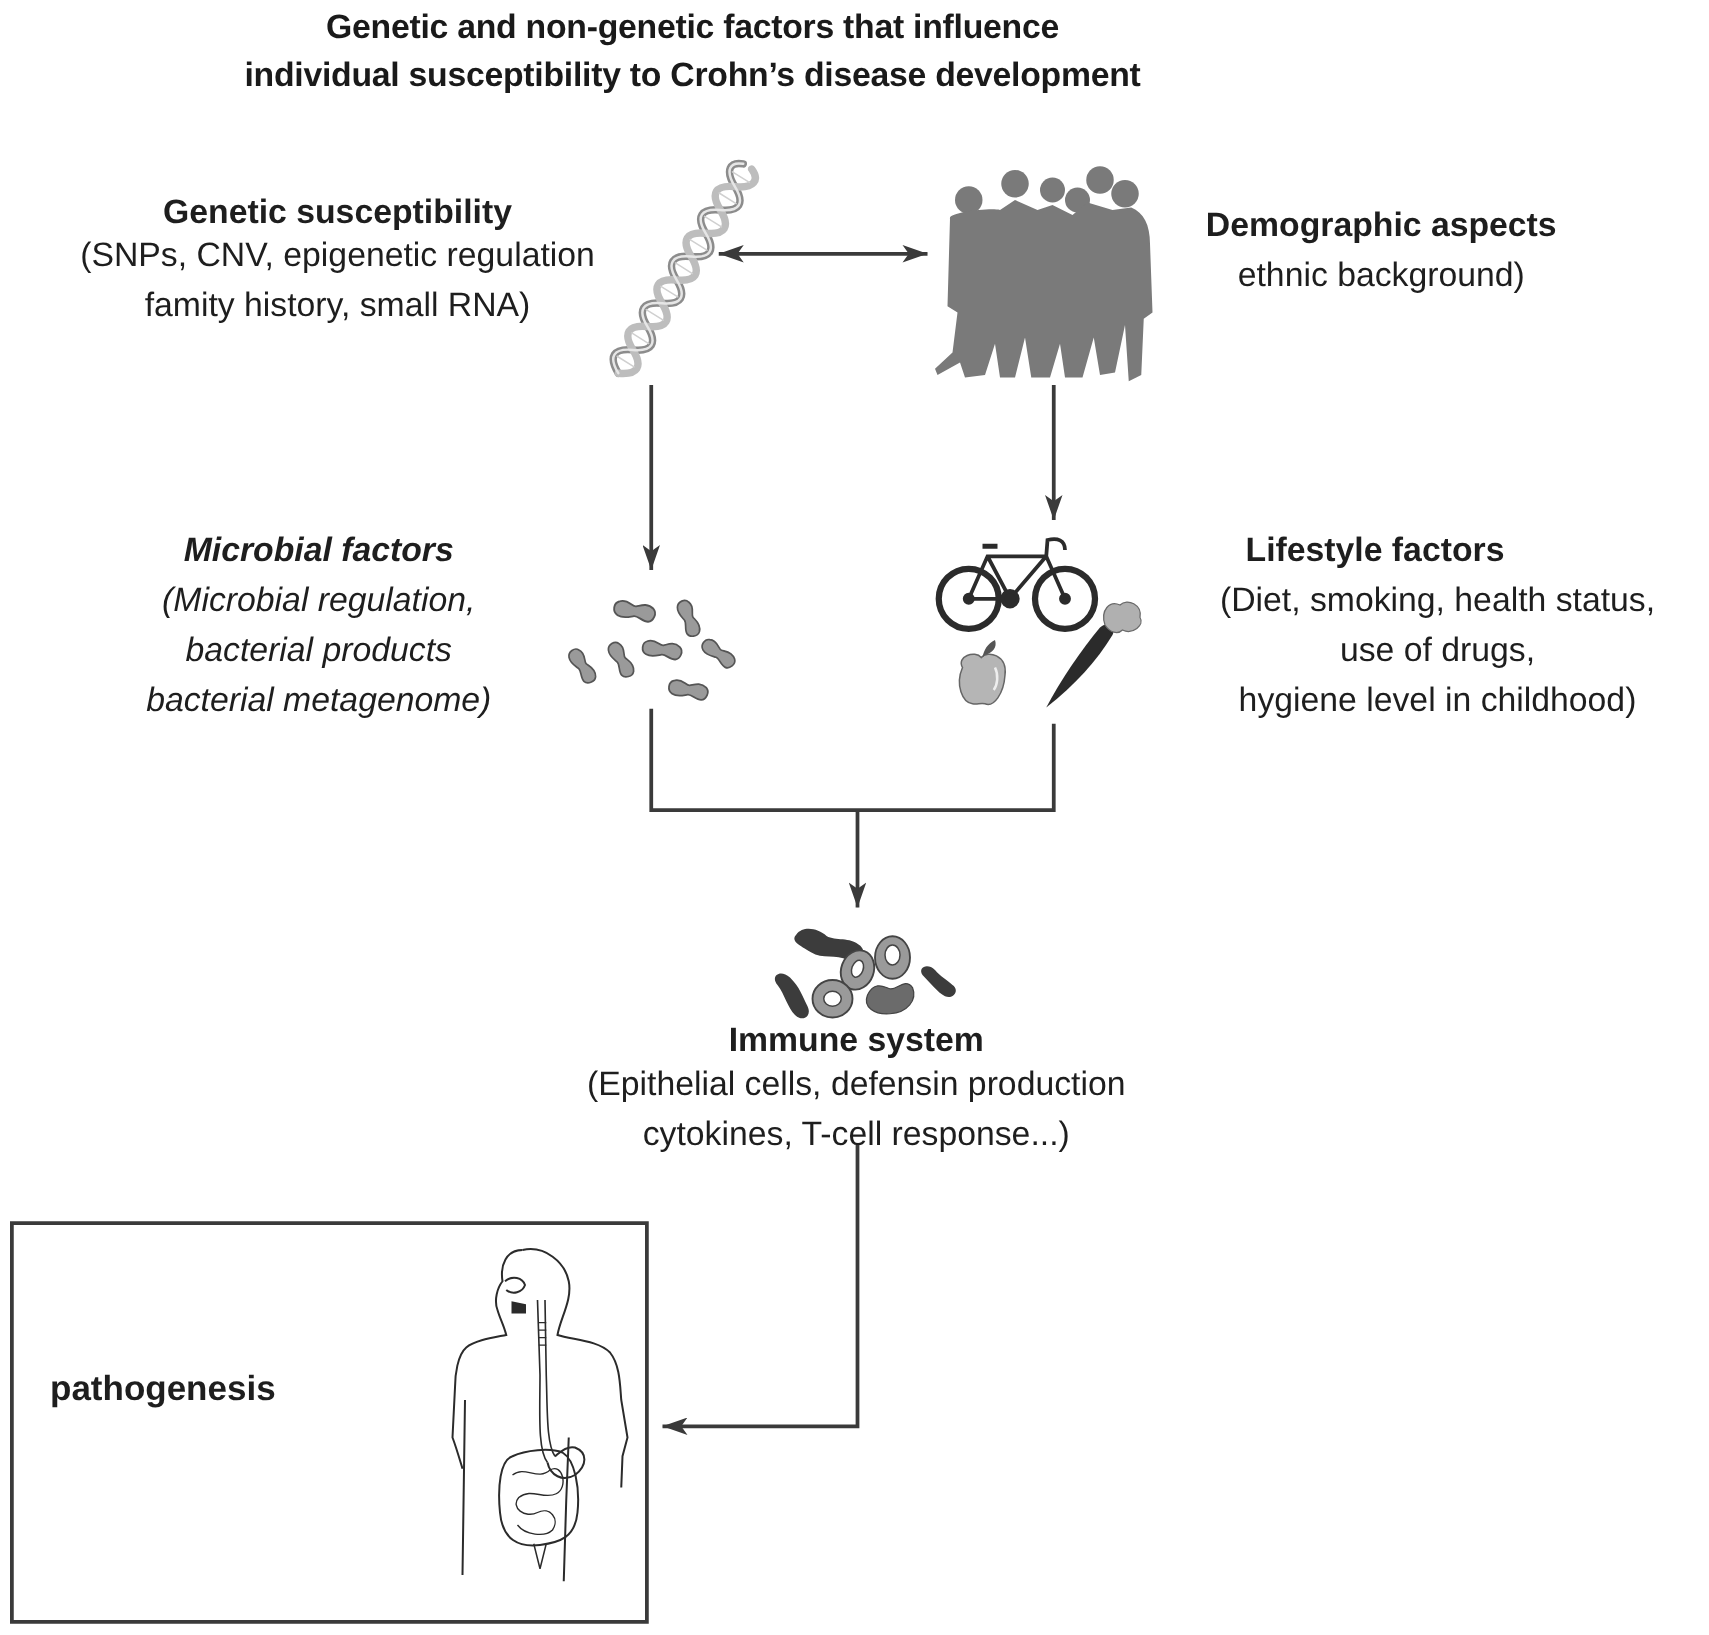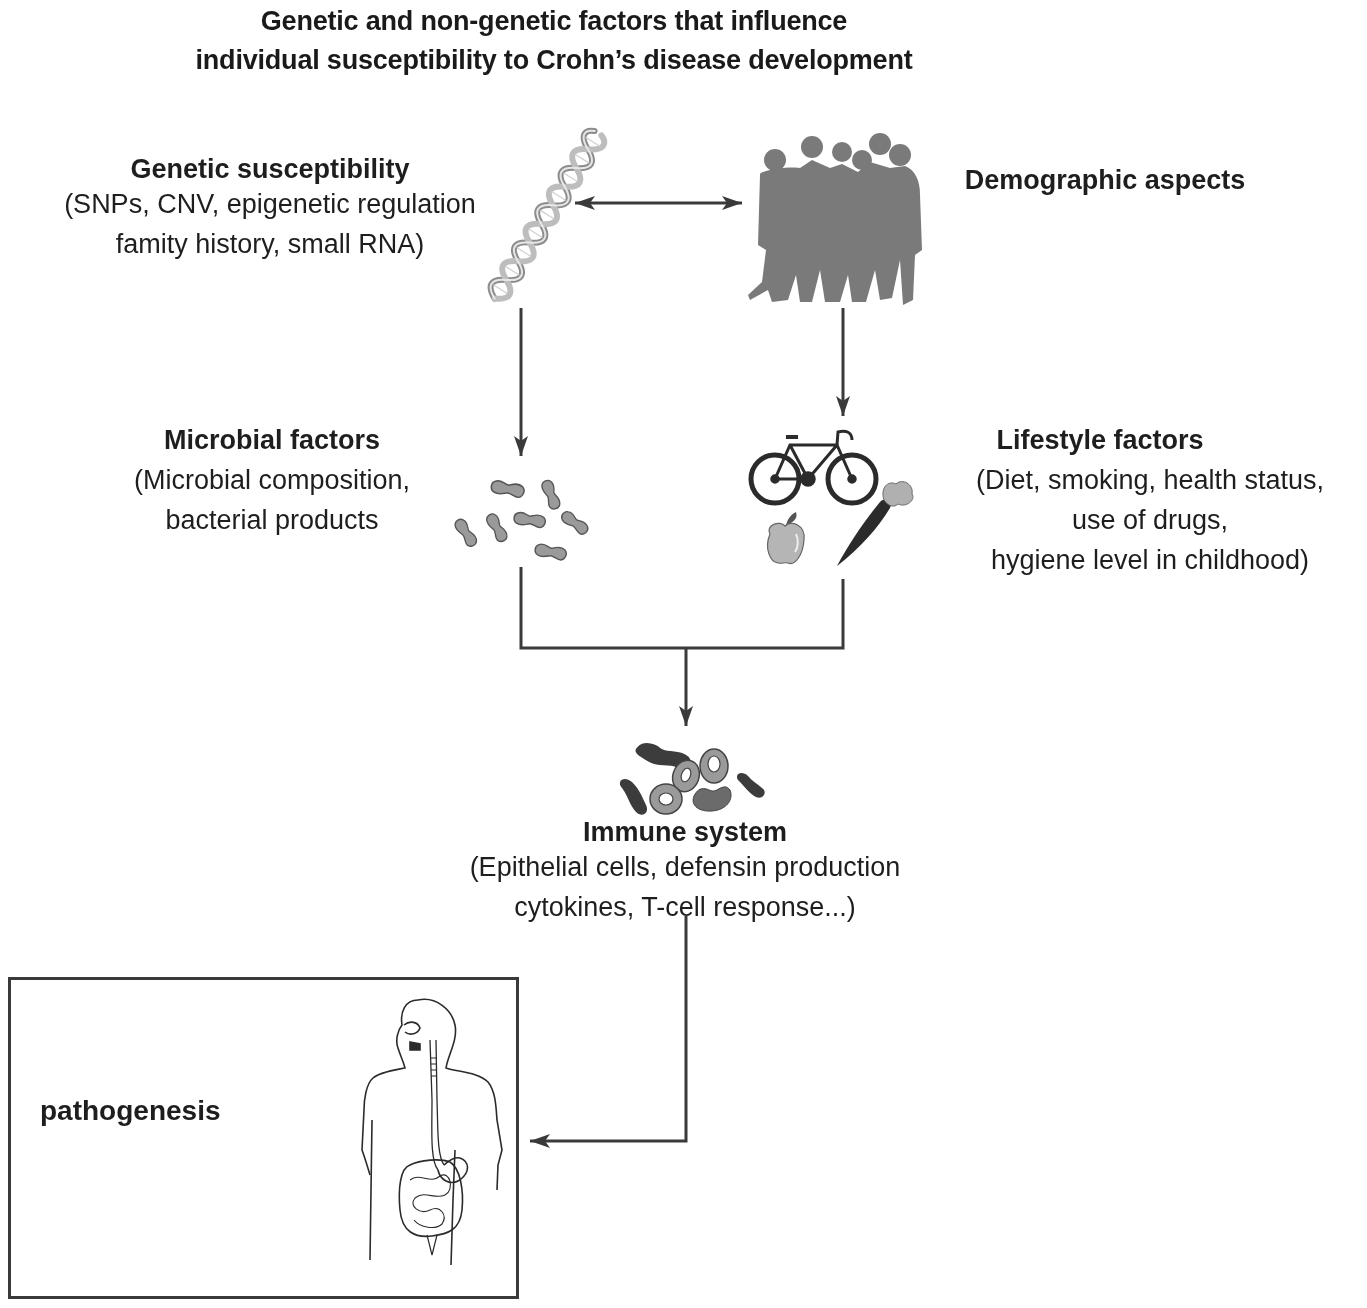--- a/index.html
+++ b/index.html
@@ -25,26 +25,28 @@
 </div>
 
 <div class="abs block" style="left:0;width:540px;top:149px;">
   <div class="head">Genetic susceptibility</div>
   <div class="sub" style="margin-top:-5px;">(SNPs, CNV, epigenetic regulation</div>
   <div class="sub">famity history, small RNA)</div>
 </div>
 
 <div class="abs block" style="left:920px;width:370px;top:160px;">
   <div class="head">Demographic aspects</div>
+  <div class="sub">ethnic background)</div>
 </div>
 
-<div class="abs block" style="left:72px;width:400px;top:420px;">
+<div class="abs block" style="left:55px;width:400px;top:420px;font-style:italic;">
   <div class="head">Microbial factors</div>
-  <div class="sub">(Microbial composition,</div>
+  <div class="sub">(Microbial regulation,</div>
   <div class="sub">bacterial products</div>
+  <div class="sub">bacterial metagenome)</div>
 </div>
 
 <div class="abs block" style="left:930px;width:440px;top:420px;">
   <div class="head" style="margin-left:-100px;">Lifestyle factors</div>
   <div class="sub">(Diet, smoking, health status,</div>
   <div class="sub">use of drugs,</div>
   <div class="sub">hygiene level in childhood)</div>
 </div>
 
 <div class="abs block" style="left:380px;width:610px;top:812px;">

